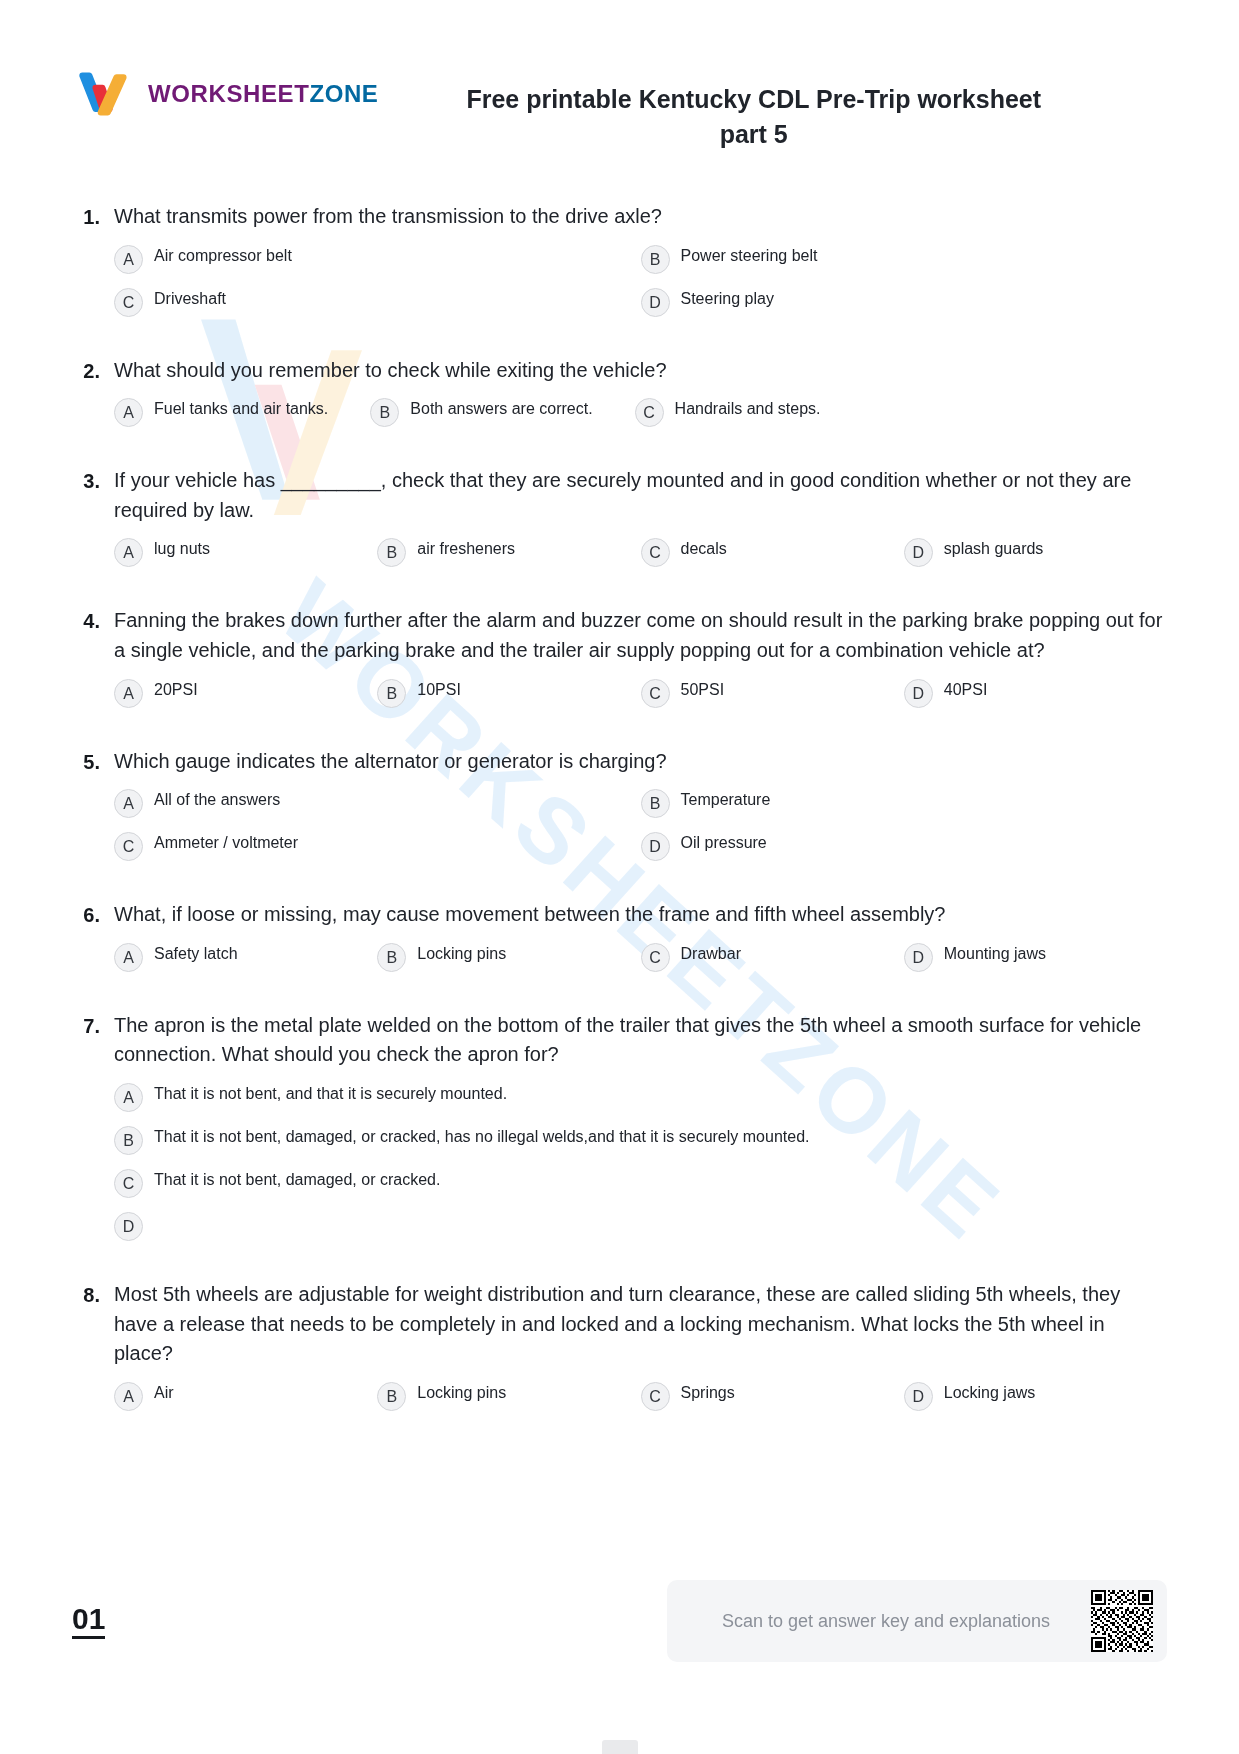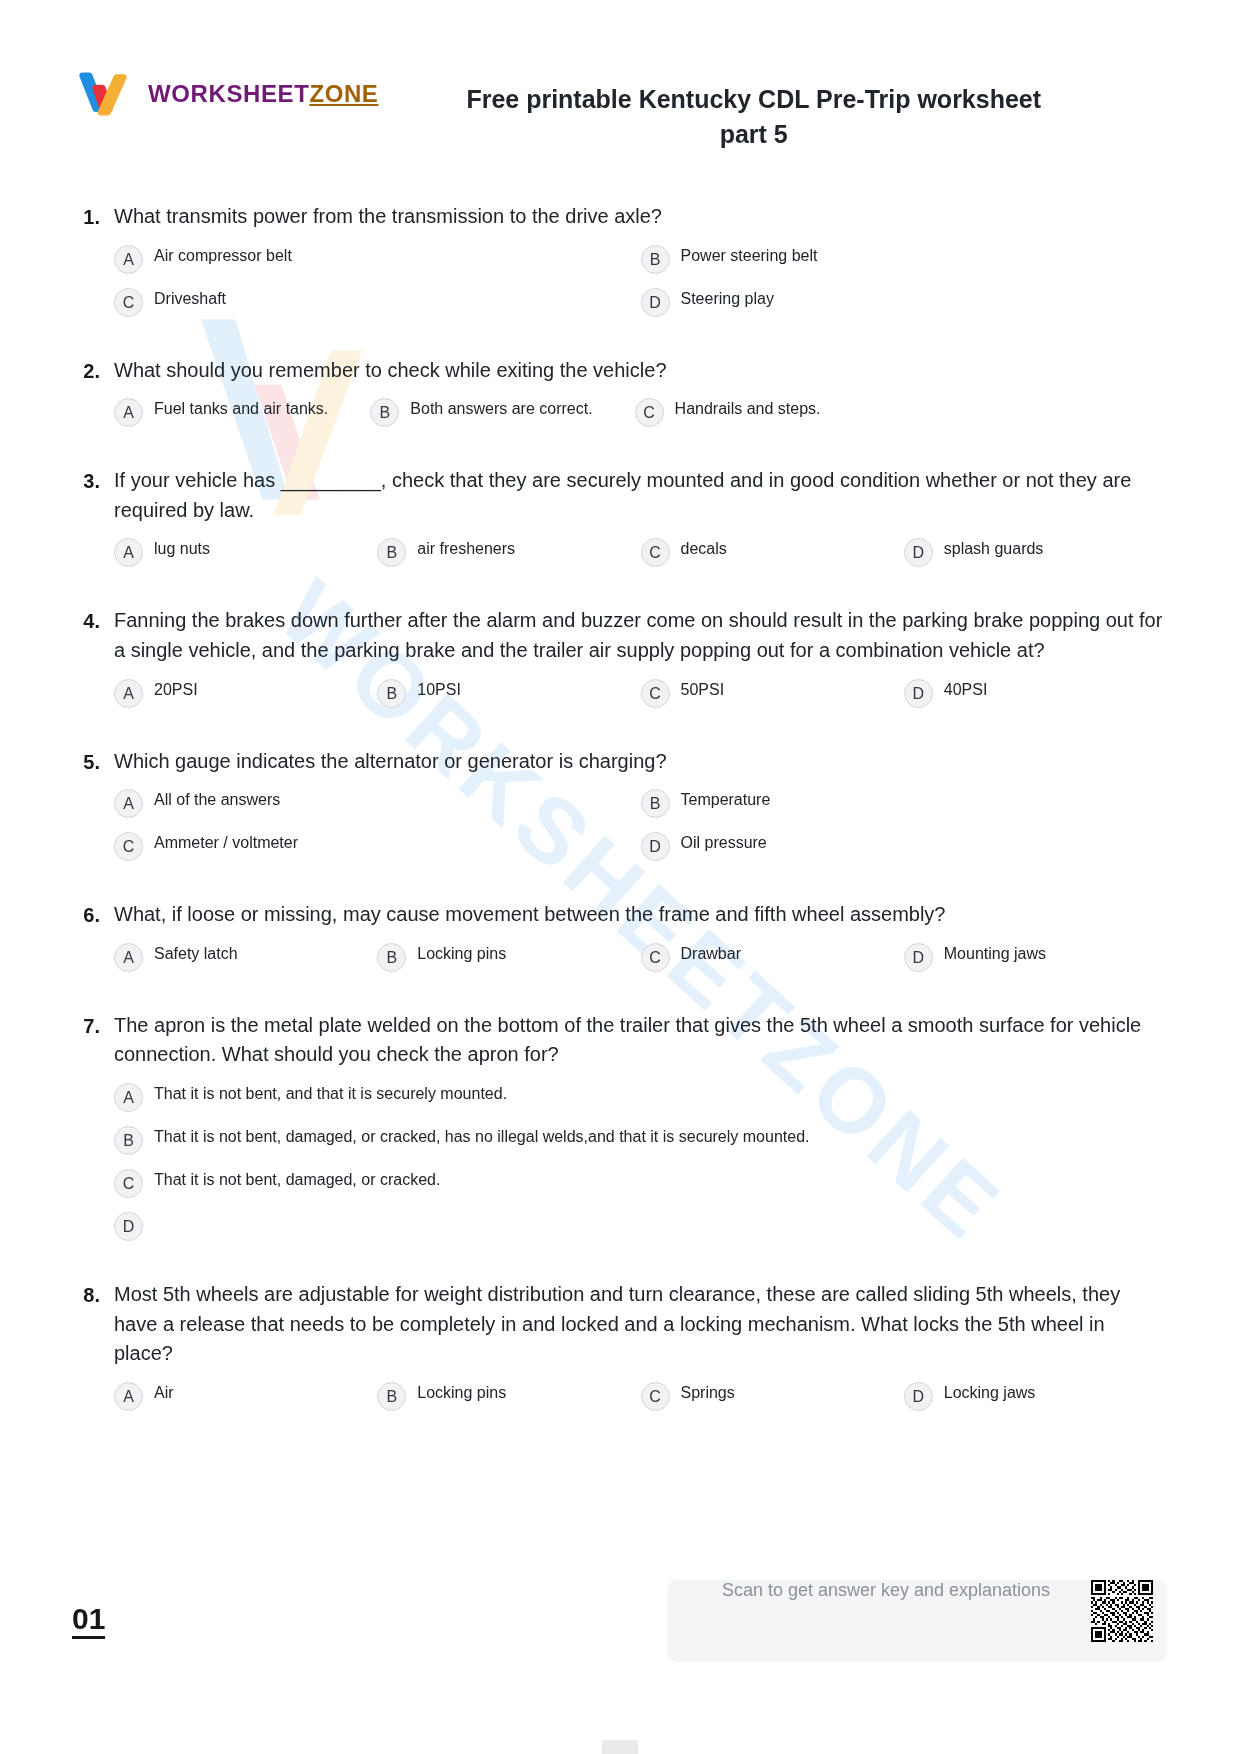--- a/index.html
+++ b/index.html
@@ -65,21 +65,21 @@
     padding-top: 14px;
   }
   .brand-mark { width: 56px; height: 44px; flex: 0 0 auto; }
   .brand-text {
     font-size: 24px;
     font-weight: 700;
     letter-spacing: .6px;
     white-space: nowrap;
   }
   .brand-text .b1 { color: #701a75; }
-  .brand-text .b2 { color: #a16207; text-decoration: underline; }
+  .brand-text .b2 { color: #0369a1; }
 
   .doc-title {
     flex: 1 1 auto;
     text-align: center;
     font-size: 25px;
     font-weight: 700;
     line-height: 1.4;
     color: #20242b;
     padding: 8px 40px 0 0;
     max-width: 620px;
@@ -164,20 +164,21 @@
     padding-bottom: 2px;
     line-height: 1;
   }
   .scan-box {
     margin-left: auto;
     width: 500px;
     height: 82px;
     background: #f4f5f7;
     border-radius: 10px;
     display: flex;
+    align-items: center;
     padding: 0 14px 0 24px;
   }
   .scan-label {
     flex: 1 1 auto;
     font-size: 18px;
     color: #8b9099;
     text-align: center;
     padding-right: 10px;
   }
   .qr { width: 62px; height: 62px; flex: 0 0 auto; }

